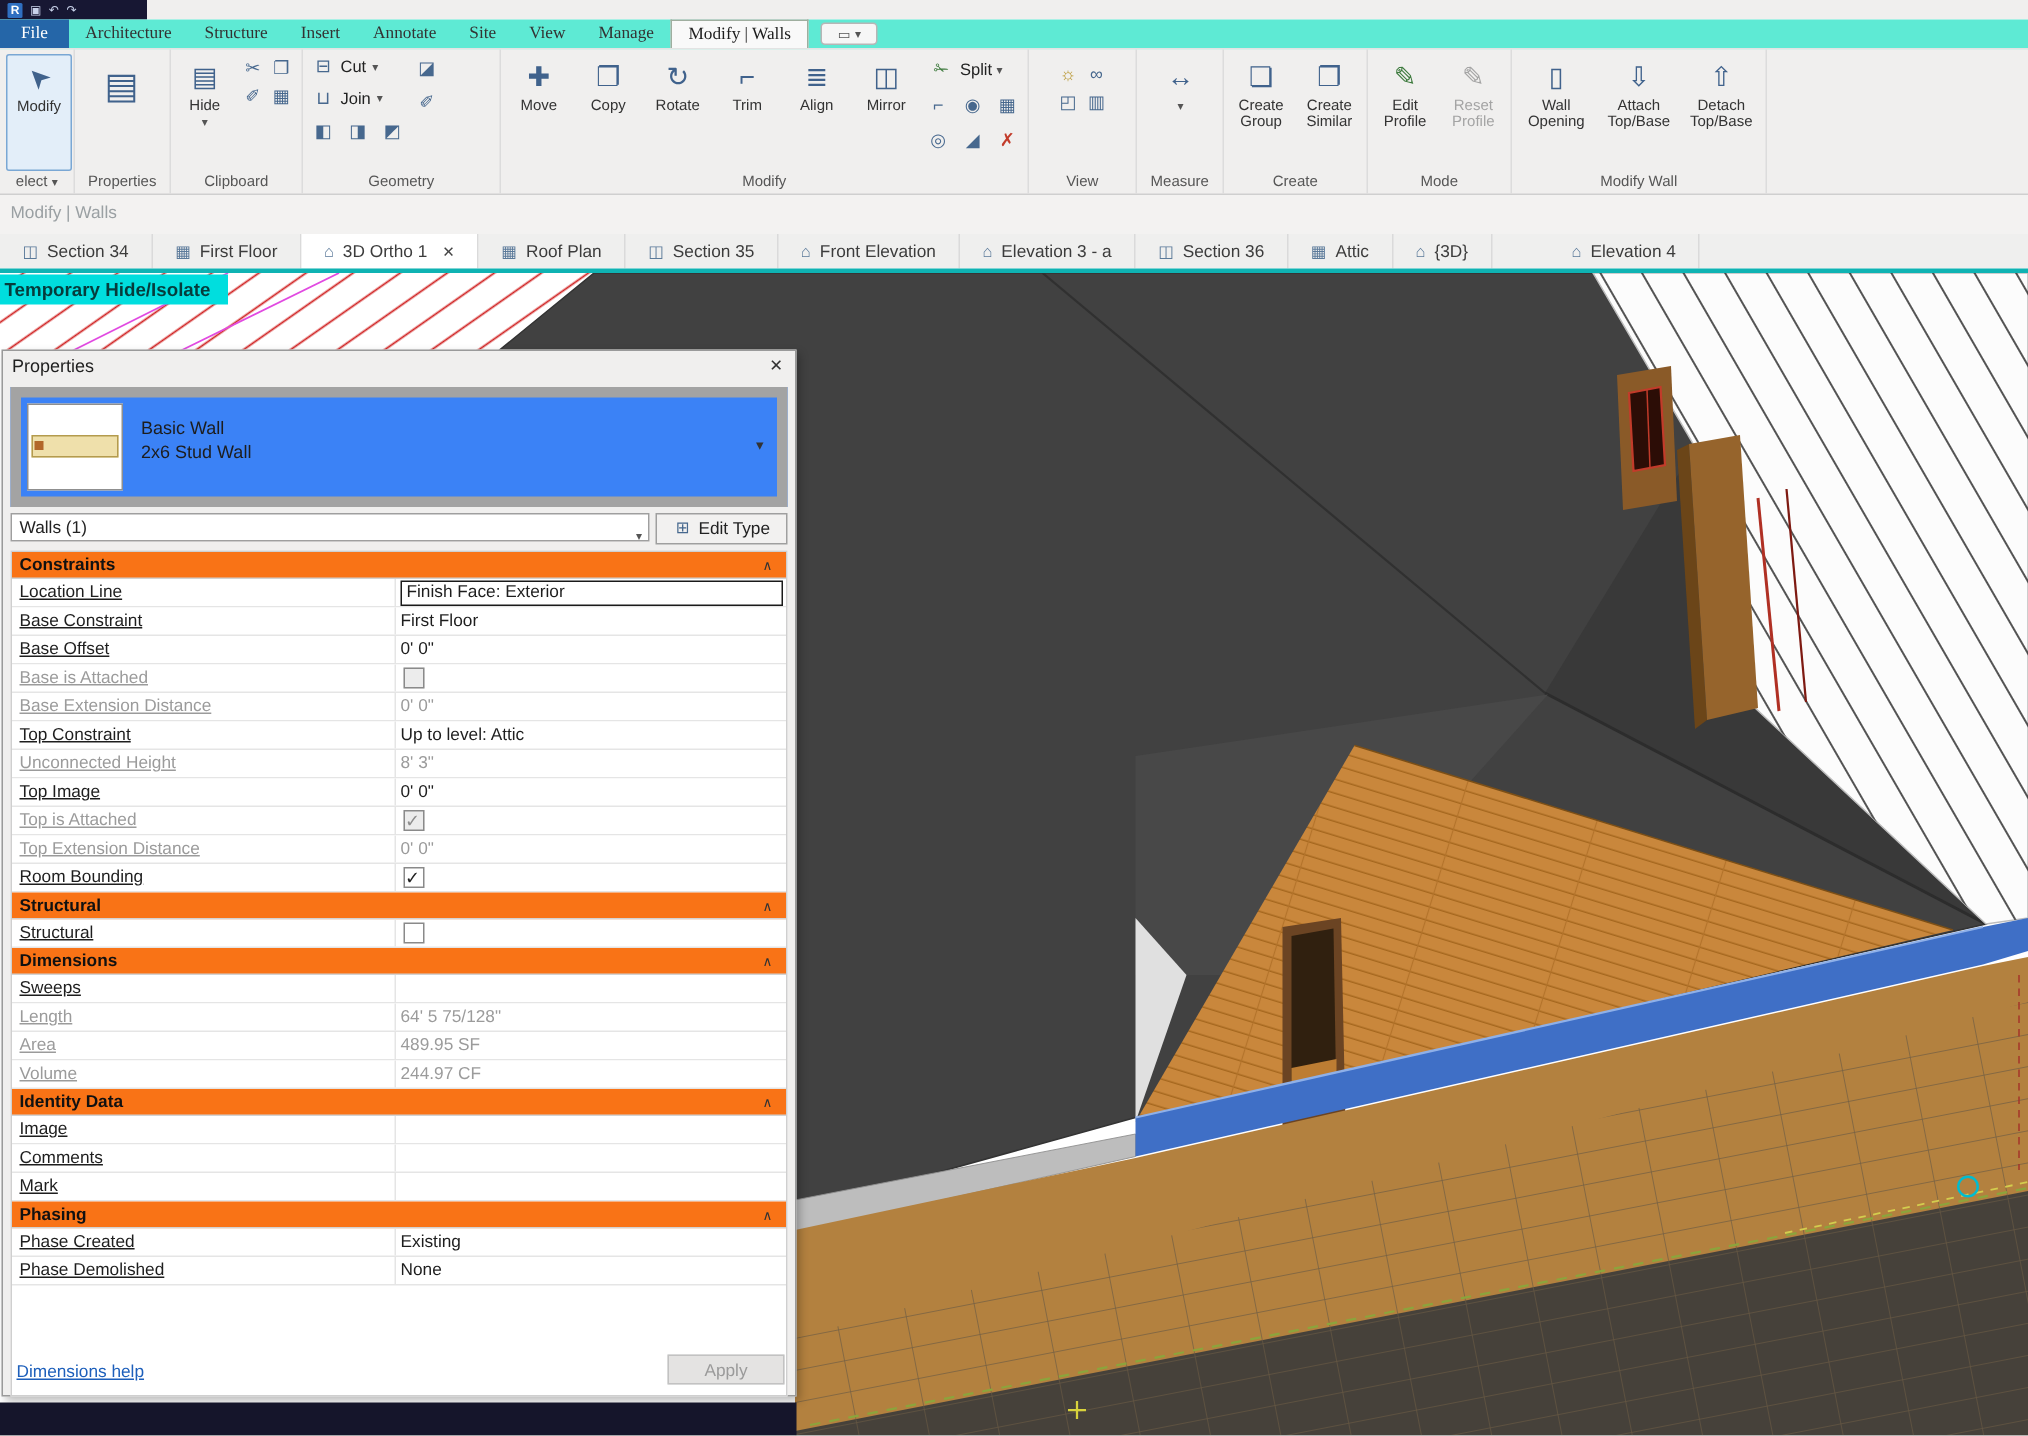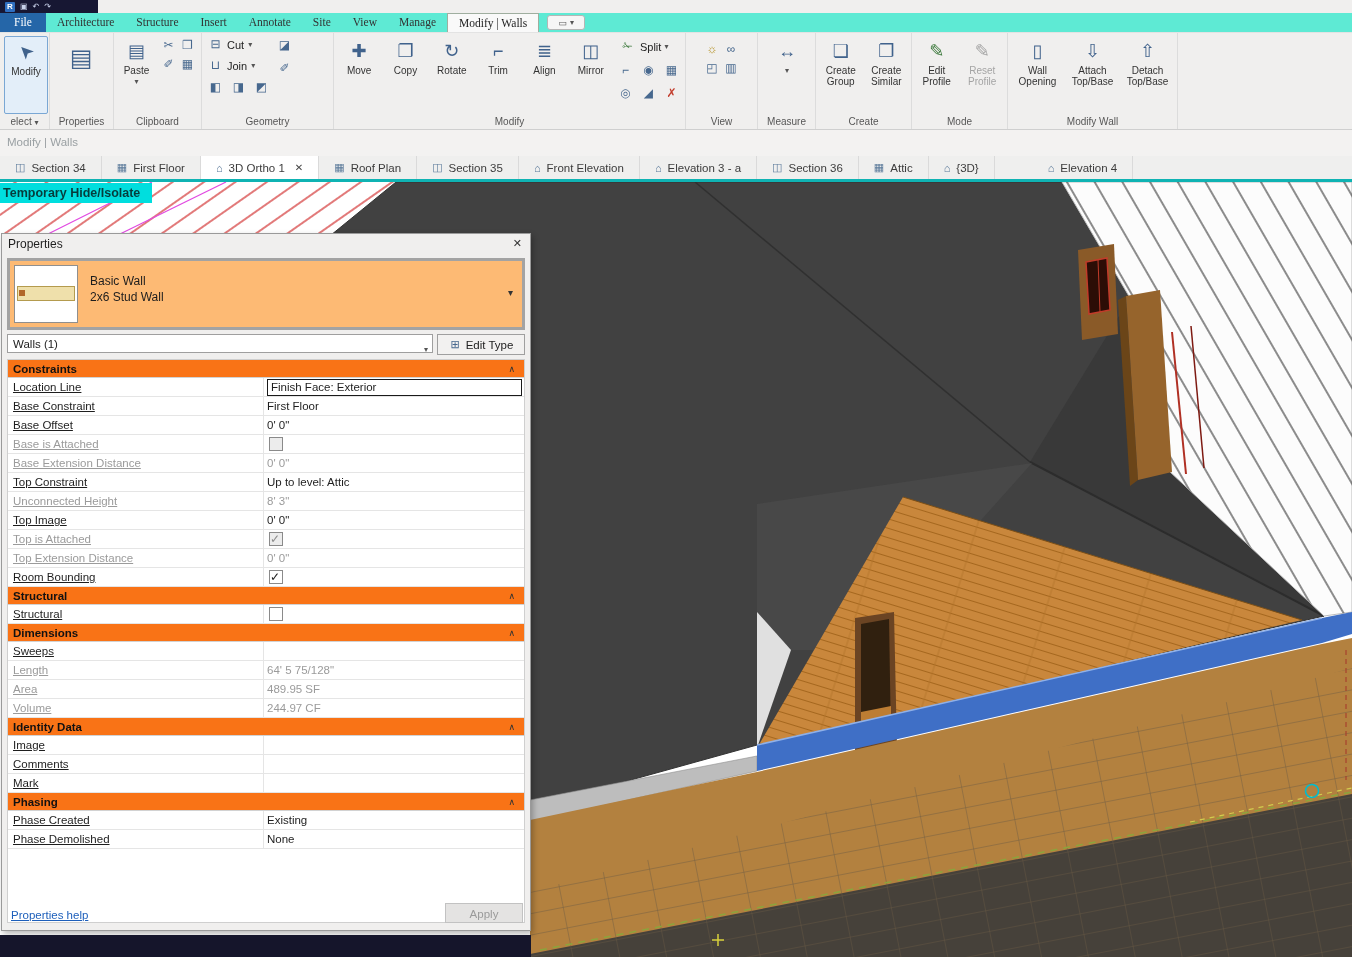--- a/index.html
+++ b/index.html
@@ -56,21 +56,21 @@
   
   .viewport{position:absolute;left:0;top:182px;width:1352px;height:775px;overflow:hidden;background:#fff;}
   .scene{position:absolute;left:0;top:0;}
   .hideiso{position:absolute;left:-9px;top:1px;height:20px;line-height:20px;background:#00dede;
        color:#063c3c;font-size:12.5px;font-weight:bold;padding:0 12px;}
   
   .palette{position:absolute;left:1px;top:51px;width:530px;height:698px;background:#f0efee;
        border:1px solid #9a9a9a;box-sizing:border-box;box-shadow:2px 3px 6px rgba(0,0,0,.28);}
   .pal-title{height:20px;font-size:12px;padding:3px 6px 0;color:#1f1f1f;position:relative;}
   .pal-close{position:absolute;right:8px;top:3px;font-size:11px;color:#333;}
-  .typesel{position:relative;margin:1px 5px 0;height:66px;border:3px solid #a3a3a3;background:#fdba74;display:flex;}
+  .typesel{position:relative;margin:1px 5px 0;height:66px;border:7px solid #a3a3a3;background:#3b82f6;display:flex;}
   .thumb{width:62px;height:56px;margin:4px;border:1px solid #8f8f8f;background:#fff;position:relative;}
   .thumb .band{position:absolute;left:2px;right:2px;top:20px;height:13px;background:#efe0ab;border:1px solid #b49b4e;}
   .thumb .dot{position:absolute;left:4px;top:24px;width:6px;height:6px;background:#b2672a;}
   .tname{padding:12px 0 0 8px;font-size:12px;line-height:16px;color:#1d1d1d;}
   .tsel-dd{position:absolute;right:9px;top:26px;font-size:10px;color:#333;}
   .filterrow{display:flex;gap:4px;margin:4px 5px;}
   .combo{flex:1;position:relative;height:19px;line-height:19px;border:1px solid #9f9f9f;background:#fff;
        font-size:11.5px;padding:0 5px;box-sizing:border-box;}
   .combo .dd{position:absolute;right:4px;top:5px;}
   .edittype{width:88px;height:21px;border:1px solid #9f9f9f;background:#f2f1f0;font-size:11.5px;
@@ -144,21 +144,21 @@
       <div class="bigbtn" style="width:54px">
         <span class="ic" style="font-size:24px;height:44px;line-height:44px">▤</span>
       </div>
       <div class="plabel">Properties</div>
     </div>
 
     <div class="panel" style="width:88px">
       <div class="hflex">
         <div class="bigbtn" style="width:38px">
           <span class="ic">▤</span>
-          <span class="bl">Paste</span>
+          <span class="bl">Hide</span>
           <span class="dd">▾</span>
         </div>
         <div class="smgrid">
           <span class="smic">✂</span>
           <span class="smic">❐</span>
           <span class="smic">✐</span>
           <span class="smic">▦</span>
         </div>
       </div>
       <div class="plabel">Clipboard</div>
@@ -575,21 +575,21 @@
         <div class="grow">
             <div class="lab">Phase Created</div>
             <div class="val">Existing</div>
           </div>
         <div class="grow">
             <div class="lab">Phase Demolished</div>
             <div class="val">None</div>
           </div>
       </div>
 
-      <a class="pal-help">Properties help</a>
+      <a class="pal-help">Dimensions help</a>
       <div class="applybtn">Apply</div>
     </div>
 
   </div>
 
   <div class="bottombar"></div>
 
 </div>
 
 </body></html>

